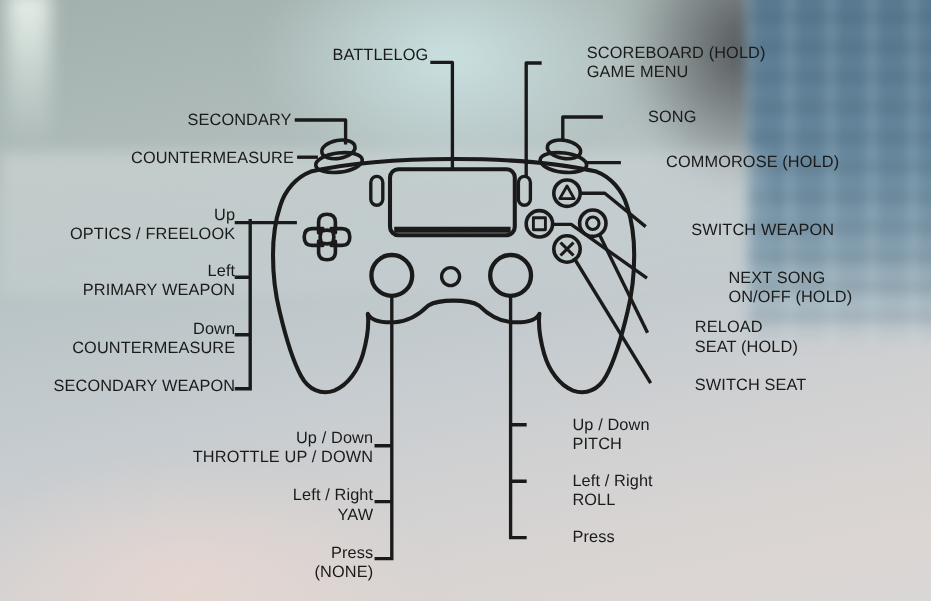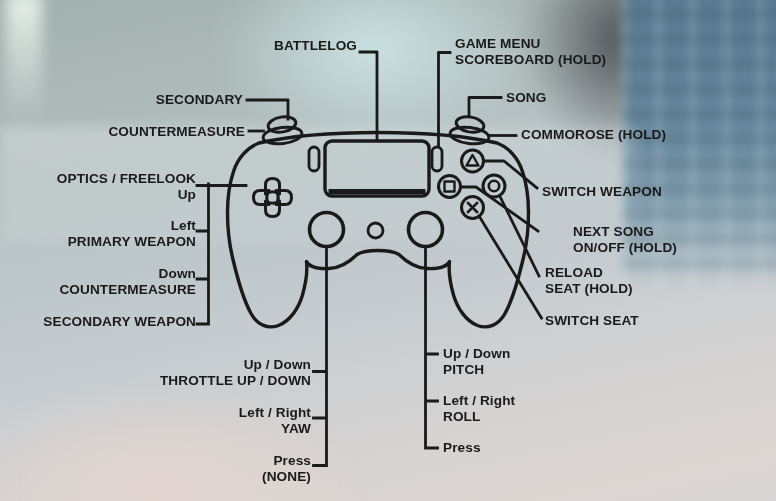--- a/index.html
+++ b/index.html
@@ -20,22 +20,22 @@
       repeating-linear-gradient(180deg,rgba(30,48,62,.35) 0 3px,rgba(255,255,255,0) 3px 25px),
       repeating-linear-gradient(90deg,rgba(220,235,240,.28) 0 5px,rgba(255,255,255,0) 5px 34px),
       linear-gradient(180deg,#57788f 0%,#64859b 45%,#7e9aab 70%,#a5b7c0 88%,rgba(180,195,203,0) 100%);
     filter:blur(5px);}
   #pinkglow{left:-60px;top:380px;width:430px;height:210px;
     background:radial-gradient(ellipse,rgba(236,216,209,.7),rgba(236,216,209,0) 70%);filter:blur(10px);}
   #floorsheen{left:0;top:126px;width:640px;height:120px;
     background:linear-gradient(172deg,rgba(255,255,255,.28),rgba(255,255,255,0));filter:blur(6px);}
   svg#art{position:absolute;left:0;top:0;}
   .lab{
-    position:absolute;font-size:13.6px;line-height:16px;font-weight:bold;
-    color:#1a1a1a;white-space:nowrap;letter-spacing:.1px;
+    position:absolute;font-size:13.6px;line-height:16px;font-weight:normal;
+    color:#1a1a1a;white-space:nowrap;letter-spacing:.1px;margin-left:34px;
   }
   .lab.r{text-align:right;}
 </style>
 </head>
 <body>
 
 <div class="stage">
 
   <div class="layer" id="streak"></div>
   <div class="layer" id="sky"></div>
@@ -140,33 +140,33 @@
   <div class="lab r" style="right:533px;top:92px">
     <div>SECONDARY</div>
   </div>
   <div class="lab r" style="right:531px;top:124px">
     <div>COUNTERMEASURE</div>
   </div>
   <div class="lab r" style="right:419px;top:38px">
     <div>BATTLELOG</div>
   </div>
   <div class="lab" style="left:455px;top:36px">
+    <div>SCOREBOARD (HOLD)</div>
     <div>GAME MENU</div>
-    <div>SCOREBOARD (HOLD)</div>
   </div>
   <div class="lab" style="left:506px;top:90px">
     <div>SONG</div>
   </div>
   <div class="lab" style="left:521px;top:127px">
     <div>COMMOROSE (HOLD)</div>
   </div>
 
   <div class="lab r" style="right:580px;top:171px">
+    <div>Up</div>
     <div>OPTICS / FREELOOK</div>
-    <div>Up</div>
   </div>
   <div class="lab r" style="right:580px;top:218px">
     <div>Left</div>
     <div>PRIMARY WEAPON</div>
   </div>
   <div class="lab r" style="right:580px;top:266px">
     <div>Down</div>
     <div>COUNTERMEASURE</div>
   </div>
   <div class="lab r" style="right:580px;top:314px">

